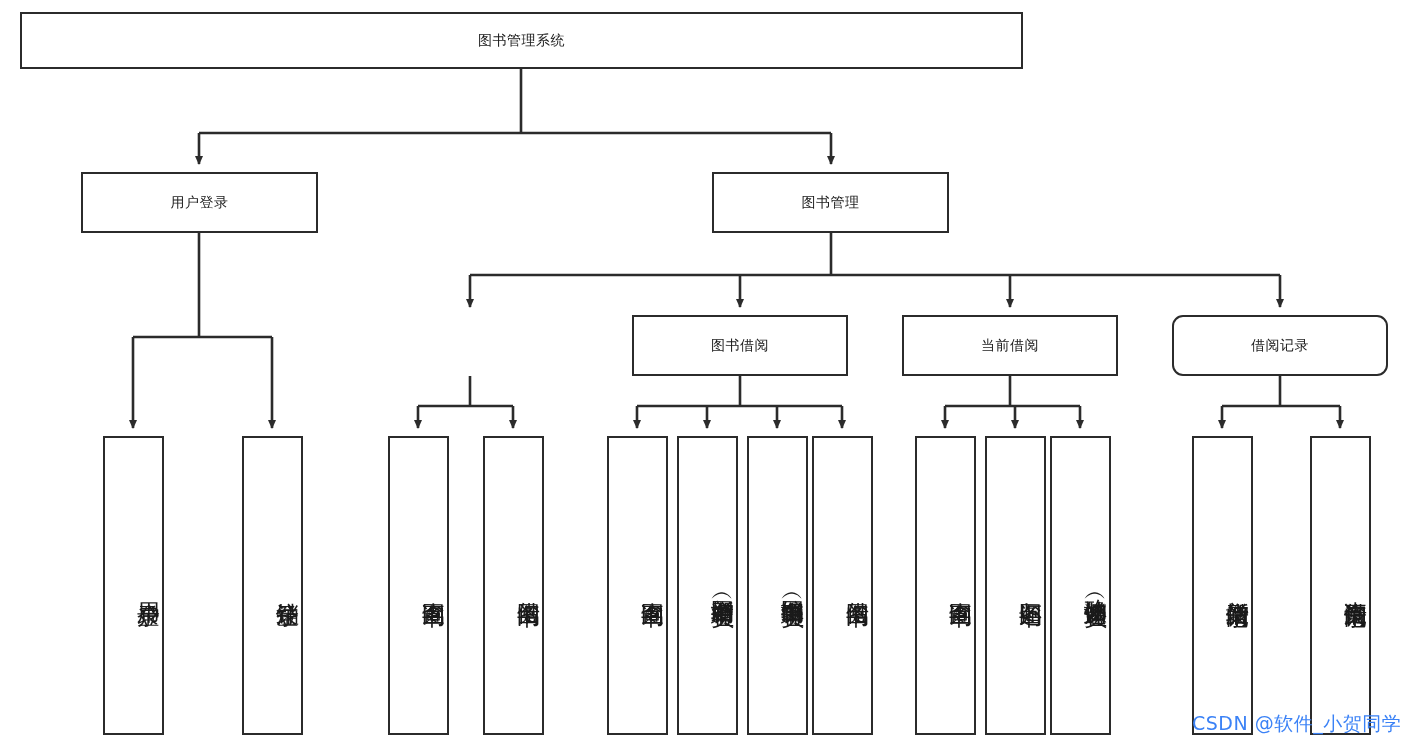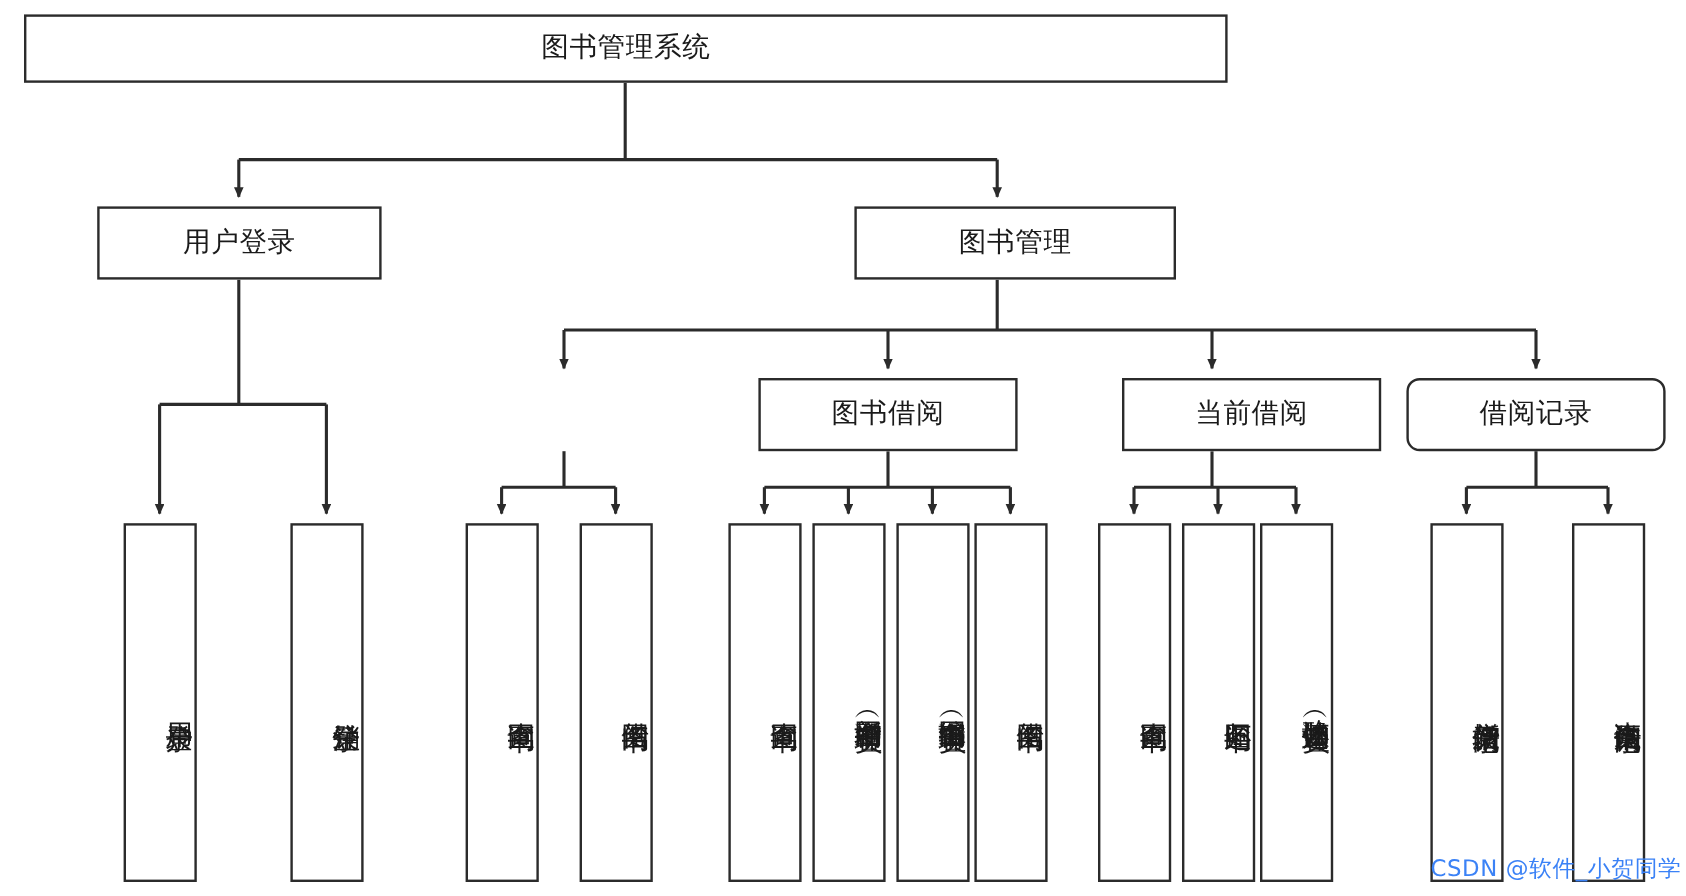--- a/index.html
+++ b/index.html
@@ -31,21 +31,21 @@
     background: #ffffff;
     color: #1a1a1a;
     display: flex;
     align-items: center;
     justify-content: center;
     text-align: center;
     line-height: 1.18;
     z-index: 2;
   }
   .node.h {
-    font-size: 23px;
+    font-size: 14px;
     letter-spacing: 0.5px;
   }
   .node.v {
     writing-mode: vertical-rl;
     text-orientation: upright;
     font-size: 23px;
     letter-spacing: 1px;
     padding: 6px 0;
     align-items: flex-start;
     justify-content: center;
@@ -120,28 +120,28 @@
     </g>
   </svg>
 
   <div class="node h" style="left:20px; top:12px; width:1003px; height:57px;">
     <span>图书管理系统</span>
   </div>
 
   <div class="node h" style="left:81px; top:172px; width:237px; height:61px;">
     <span>用户登录</span>
   </div>
-  <div class="node h" style="left:712px; top:172px; width:268px; height:61px;">
+  <div class="node h" style="left:712px; top:172px; width:237px; height:61px;">
     <span>图书管理</span>
   </div>
 
   <div class="node h" style="left:632px; top:315px; width:216px; height:61px;text-align:right;">
     <span>图书借阅</span>
   </div>
-  <div class="node h" style="left:902px; top:315px; width:216px; height:61px;margin-left:33px;">
+  <div class="node h" style="left:902px; top:315px; width:216px; height:61px;">
     <span>当前借阅</span>
   </div>
   <div class="node h" style="left:1172px; top:315px; width:216px; height:61px;border-radius:11px;">
     <span>借阅记录</span>
   </div>
 
   <div class="node v" style="left:103px; top:436px; width:61px; height:299px;">
     <span>用户登录</span>
   </div>
   <div class="node v" style="left:242px; top:436px; width:61px; height:299px;">

